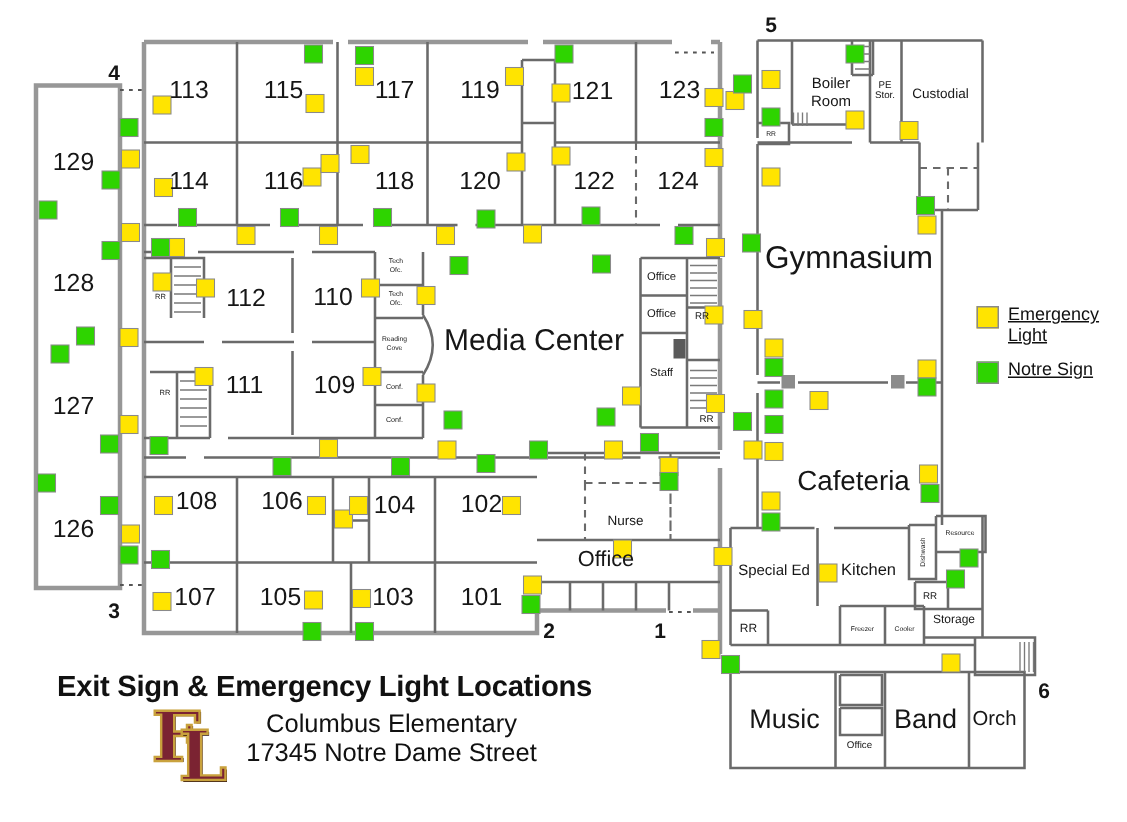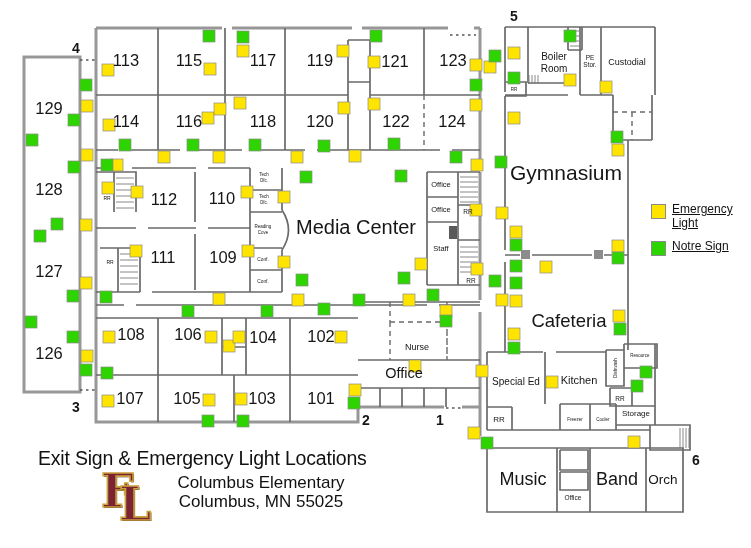--- a/index.html
+++ b/index.html
@@ -6,21 +6,21 @@
   body{width:751px;height:548px;position:relative;overflow:hidden;
        font-family:"Liberation Sans",sans-serif;color:#111;}
   #plan{position:absolute;left:0;top:0;}
   svg text{fill:#161616;}
   
   .legend{position:absolute;left:651px;top:203px;width:95px;}
   .legend-row{display:flex;align-items:flex-start;margin-bottom:9px;}
   .swatch{width:13px;height:13px;border:1px solid #8a8a8a;margin-right:6px;flex:0 0 auto;margin-top:1px;}
   .legend-label{font-size:12px;line-height:1.15;text-decoration:underline;}
   
-  .title{position:absolute;left:38px;top:447px;font-size:19.5px;font-weight:normal;white-space:nowrap;letter-spacing:-0.2px;}
+  .title{position:absolute;left:38px;top:447px;font-size:19.5px;font-weight:bold;white-space:nowrap;letter-spacing:-0.2px;}
   .address{position:absolute;left:140px;top:473px;width:242px;text-align:center;font-size:17px;line-height:1.12;}
   .logo{position:absolute;left:101px;top:468px;width:56px;height:64px;font-family:"DejaVu Serif","Liberation Serif",serif;font-weight:bold;}
   .logo span{position:absolute;color:#7b2332;-webkit-text-stroke:1.6px #c9a23d;text-shadow:1px 1px 0 #2a0d0d;}
   .logo .l-f{left:0;top:-4px;font-size:46px;}
   .logo .l-l{left:18px;top:9px;font-size:46px;}
 </style>
 </head>
 <body>
 
 <svg id="plan" width="751" height="548" viewBox="0 0 751 548">
@@ -288,14 +288,14 @@
   </div>
 </div>
 
 <div class="title">Exit Sign &amp; Emergency Light Locations</div>
 <div class="logo">
   <span class="l-f">F</span>
   <span class="l-l">L</span>
 </div>
 <div class="address">
   <div>Columbus Elementary</div>
-  <div>Columbus, MN 55025</div>
+  <div>17345 Notre Dame Street</div>
 </div>
 
 </body></html>

